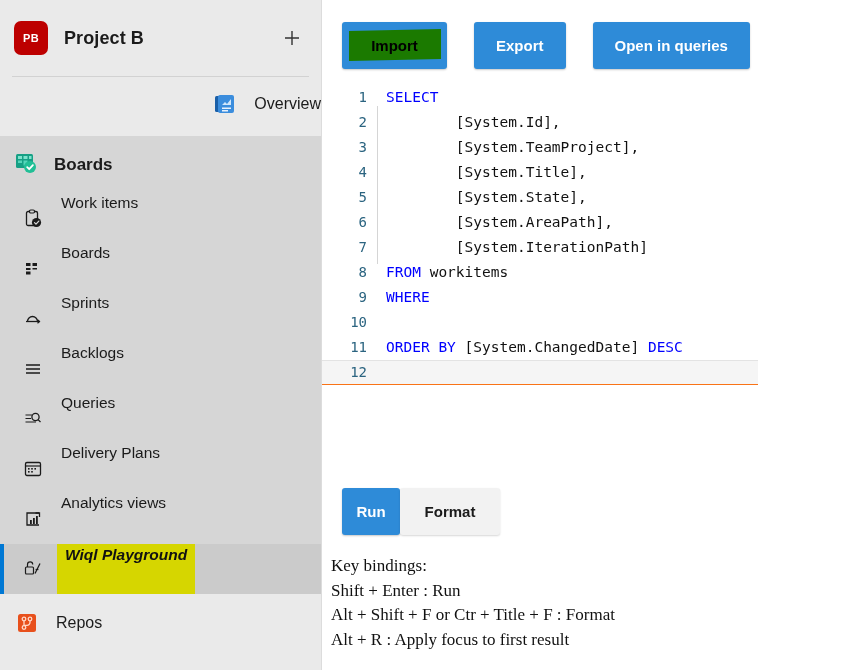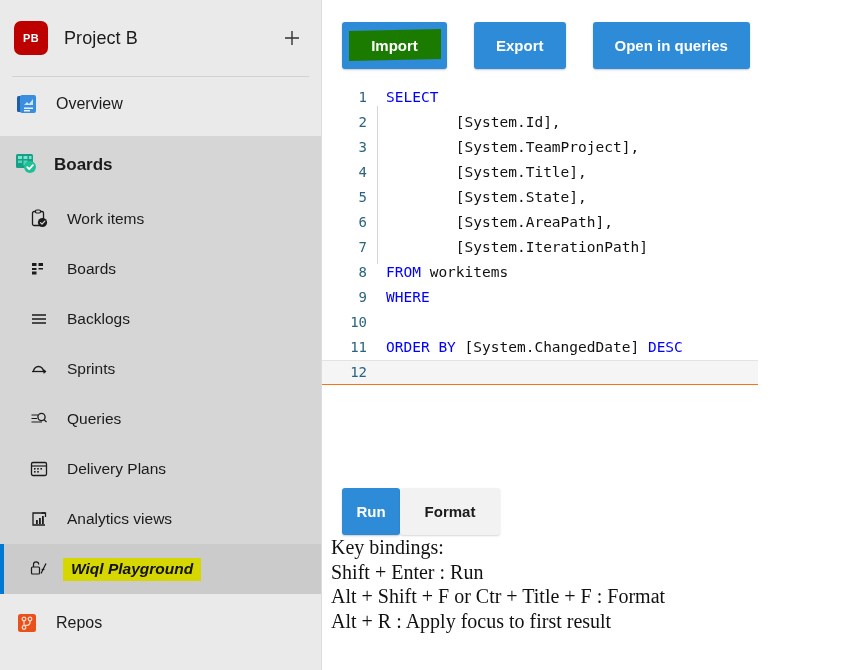--- a/index.html
+++ b/index.html
@@ -25,43 +25,43 @@
     height: 76px; padding: 0 16px 0 14px;
   }
   .project-logo {
     width: 34px; height: 34px; border-radius: 7px;
     background: #bd0000;
     color: #ffffff; font-size: 11px; font-weight: 600;
     display: flex; align-items: center; justify-content: center;
     letter-spacing: .3px; flex: 0 0 34px;
   }
   .project-name {
-    margin-left: 16px; font-size: 18px; font-weight: 400; color: #1b1b1b;
+    margin-left: 16px; font-size: 18px; font-weight: 700; color: #1b1b1b;
     letter-spacing: .1px;
   }
   .add-btn {
     margin-left: auto; width: 26px; height: 26px;
     display: flex; align-items: center; justify-content: center;
     color: #333; cursor: pointer;
   }
   .sb-divider { height: 1px; background: #d2d2d2; margin: 0 12px; }
 
   .nav-row {
     display: flex; align-items: center;
     height: 50px; padding-left: 14px; cursor: pointer; position: relative;
   }
   .nav-row .ico { width: 26px; flex: 0 0 26px; display: flex; align-items: center; justify-content: center; }
   .nav-row .lbl { margin-left: 16px; font-size: 16px; color: #1b1b1b; }
 
-  .overview-row { height: 54px; }
+  .overview-row { height: 54px; justify-content: flex-end; }
 
   .sb-boards { background: #d6d6d6; }
   .boards-head { display: flex; align-items: center; height: 58px; padding-left: 14px; }
   .boards-head .lbl { margin-left: 16px; font-size: 17px; font-weight: 700; color: #1b1b1b; }
-  .sub-row { display: flex; align-items: center; height: 50px; padding-left: 28px; cursor: pointer; }
+  .sub-row { display: flex; height: 50px; padding-left: 22px; cursor: pointer; }
   .sub-row .ico { width: 22px; flex: 0 0 22px; display: flex; align-items: center; justify-content: center; }
   .sub-row .lbl { margin-left: 17px; font-size: 15.5px; color: #1b1b1b; }
 
   .sub-row.selected { background: #cbcbcb; position: relative; font-style: italic; }
   .sub-row.selected::before {
     content: ""; position: absolute; left: 0; top: 0; bottom: 0;
     width: 4px; background: #0078d4;
   }
   .sub-row.selected .lbl {
     font-weight: 700; background: #d6d600; padding: 2px 8px 3px 8px;
@@ -82,21 +82,21 @@
     box-shadow: 0 1px 2px rgba(0,0,0,.22);
     height: 47px; padding: 4px 22px;
     display: flex; align-items: center; justify-content: center;
     position: relative;
   }
   .btn-import { width: 105px; padding: 0; }
   .import-hl {
     position: absolute; left: 7px; top: 8px; width: 92px; height: 30px;
     background: #1b7a00; transform: skewY(-1.2deg);
   }
-  .btn-import .t { position: relative; color: #ffffff; font-weight: 700; z-index: 2; }
+  .btn-import .t { position: relative; color: #000000; font-weight: 700; z-index: 2; }
 
   .btn-secondary {
     background: #f2f2f2; color: #1b1b1b;
     box-shadow: 0 1px 2px rgba(0,0,0,.16);
   }
 
   
   .editor {
     margin-top: 16px;
     font-family: "DejaVu Sans Mono", monospace;
@@ -118,23 +118,23 @@
   .kw { color: #0000ff; }
   .ln-current { background: #f5f5f5; border-top: 1px solid #e3e3e3; border-bottom: 1px solid #f97316; }
   .ln-current .code { height: 23px; }
 
   
   .actions { display: flex; padding: 0 0 0 20px; margin-top: 103px; }
   .btn-run { width: 58px; padding: 0; }
   .btn-format { width: 100px; padding: 0; }
 
   .keybindings {
-    padding-left: 9px;
+    margin-top: 19px; padding-left: 9px;
     font-family: "Liberation Serif", serif;
-    font-size: 20px; line-height: 24.5px; color: #111111;
+    font-size: 17px; line-height: 24.5px; color: #111111;
   }
 </style>
 </head>
 <body>
 
 <div class="app">
 
   <nav class="sidebar">
 
     <div class="sb-top">
@@ -202,35 +202,35 @@
             <rect x="9.5" y="9" width="4.5" height="1.5" fill="#1b1b1b"></rect>
             <rect x="3" y="12.5" width="4.5" height="3" fill="#1b1b1b"></rect>
           </svg>
         </span>
         <span class="lbl">Boards</span>
       </div>
 
       <div class="sub-row">
         <span class="ico">
           <svg width="20" height="20" viewBox="0 0 20 20">
-            <path d="M3 6 H17 M3 10 H17 M3 14 H17" stroke="#1b1b1b" stroke-width="1.3"></path>
-          </svg>
-        </span>
-        <span class="lbl">Backlogs</span>
-      </div>
-
-      <div class="sub-row">
-        <span class="ico">
-          <svg width="20" height="20" viewBox="0 0 20 20">
             <path d="M4.5 12.5 a5 5 0 1 1 10 0" stroke="#1b1b1b" stroke-width="1.3" fill="none"></path>
             <path d="M3 12.5 H16.5" stroke="#1b1b1b" stroke-width="1.3"></path>
             <path d="M14.5 10.8 l2 1.7 -2 1.7" stroke="#1b1b1b" stroke-width="1.2" fill="none"></path>
           </svg>
         </span>
         <span class="lbl">Sprints</span>
+      </div>
+
+      <div class="sub-row">
+        <span class="ico">
+          <svg width="20" height="20" viewBox="0 0 20 20">
+            <path d="M3 6 H17 M3 10 H17 M3 14 H17" stroke="#1b1b1b" stroke-width="1.3"></path>
+          </svg>
+        </span>
+        <span class="lbl">Backlogs</span>
       </div>
 
       <div class="sub-row">
         <span class="ico">
           <svg width="20" height="20" viewBox="0 0 20 20">
             <path d="M2.5 6 H9 M2.5 9.5 H8 M2.5 13 H13" stroke="#1b1b1b" stroke-width="1.2"></path>
             <circle cx="12.5" cy="8" r="3.6" stroke="#1b1b1b" stroke-width="1.3" fill="none"></circle>
             <path d="M15 10.6 L17.5 13" stroke="#1b1b1b" stroke-width="1.3"></path>
           </svg>
         </span>

